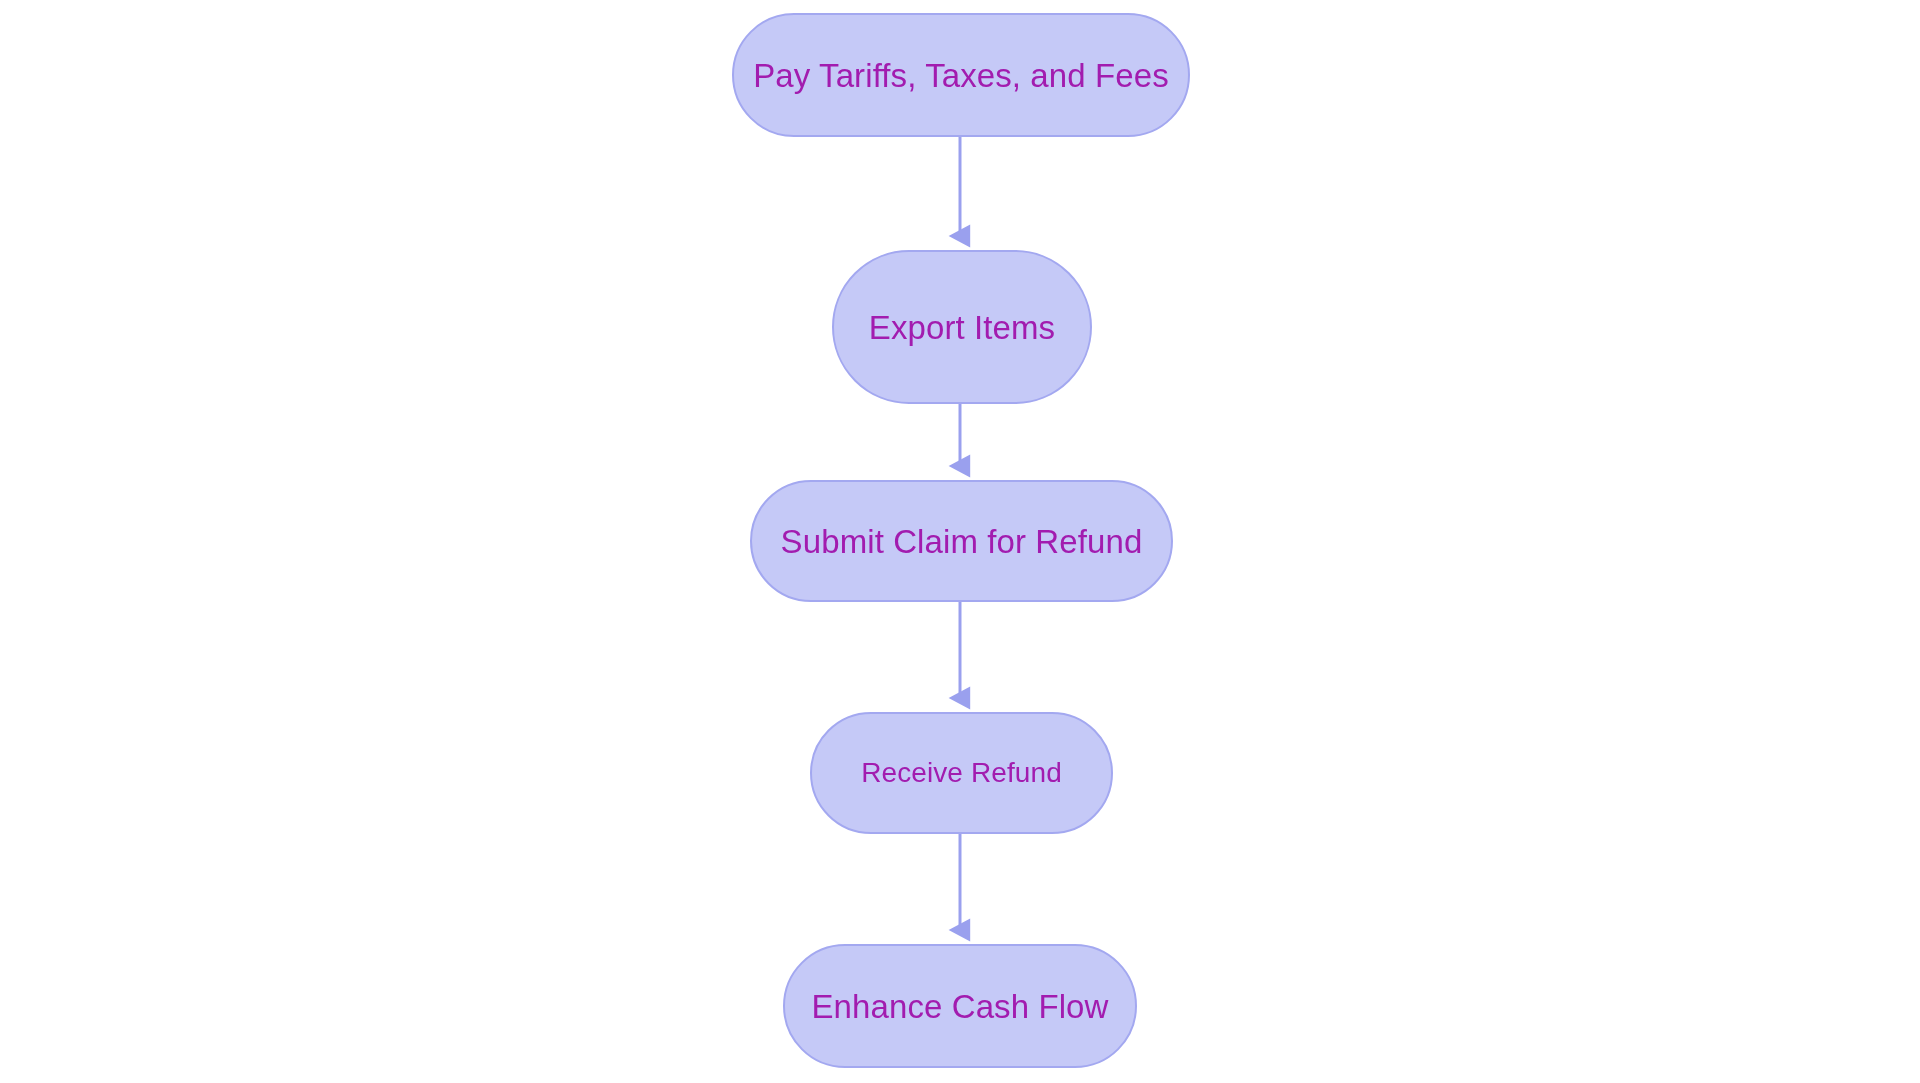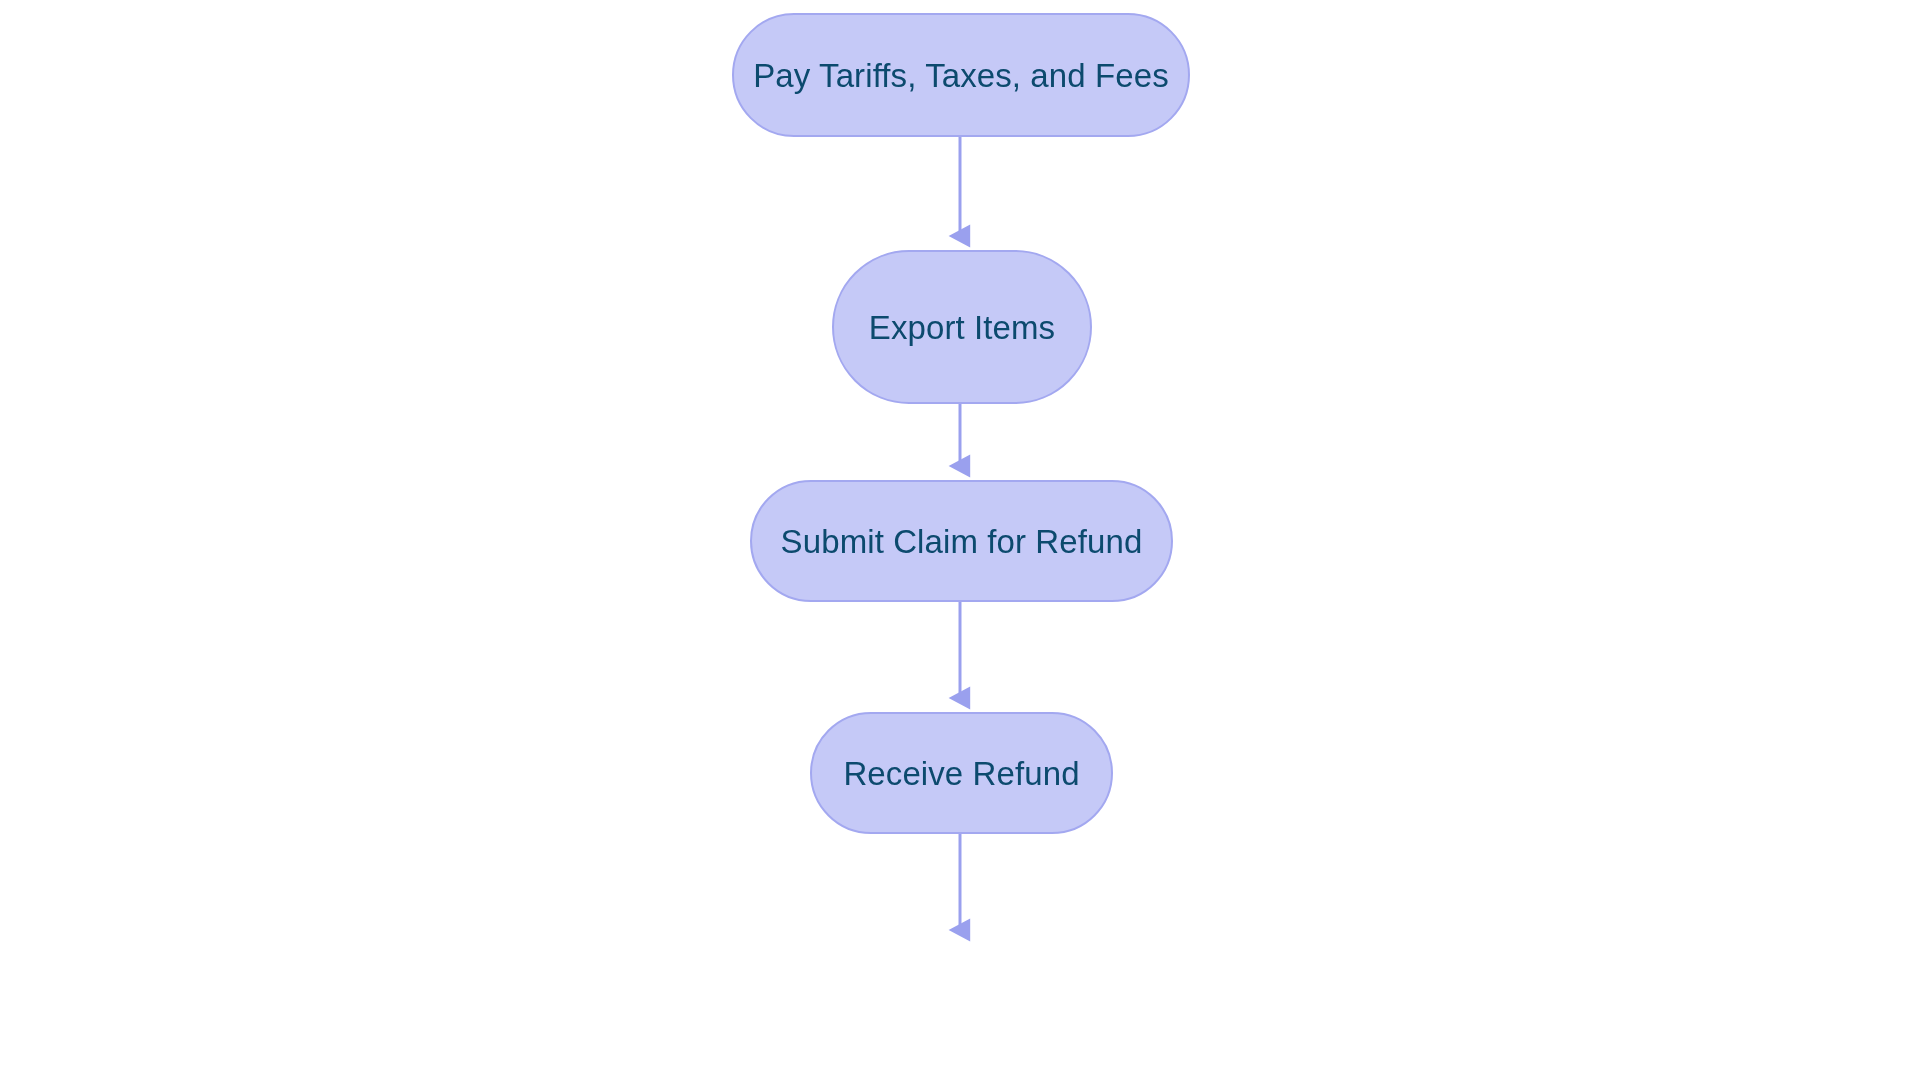--- a/index.html
+++ b/index.html
@@ -24,21 +24,21 @@
 
   .node {
     position: absolute;
     box-sizing: border-box;
     display: flex;
     align-items: center;
     justify-content: center;
     background: #c5c9f7;
     border: 2px solid #a3a8f0;
     border-radius: 999px;
-    color: #0c4a6e;
+    color: #a21caf;
     font-family: "Liberation Sans", sans-serif;
     font-weight: 400;
     letter-spacing: 0.1px;
     white-space: nowrap;
     user-select: none;
   }
 
   .node-label {
     display: block;
     line-height: 1;
@@ -64,21 +64,21 @@
     top: 480px;
     width: 423px;
     height: 122px;
     font-size: 33px;
   }
   #node-receive-refund {
     left: 810px;
     top: 712px;
     width: 303px;
     height: 122px;
-    font-size: 33px;
+    font-size: 28px;
   }
   #node-enhance-cash-flow {
     left: 783px;
     top: 944px;
     width: 354px;
     height: 124px;
     font-size: 33px;
   }
 
   
@@ -121,14 +121,17 @@
   </div>
 
   <div class="node" id="node-submit-claim">
     <span class="node-label">Submit Claim for Refund</span>
   </div>
 
   <div class="node" id="node-receive-refund">
     <span class="node-label">Receive Refund</span>
   </div>
 
+  <div class="node" id="node-enhance-cash-flow">
+    <span class="node-label">Enhance Cash Flow</span>
+  </div>
 
 </div>
 
 </body></html>

